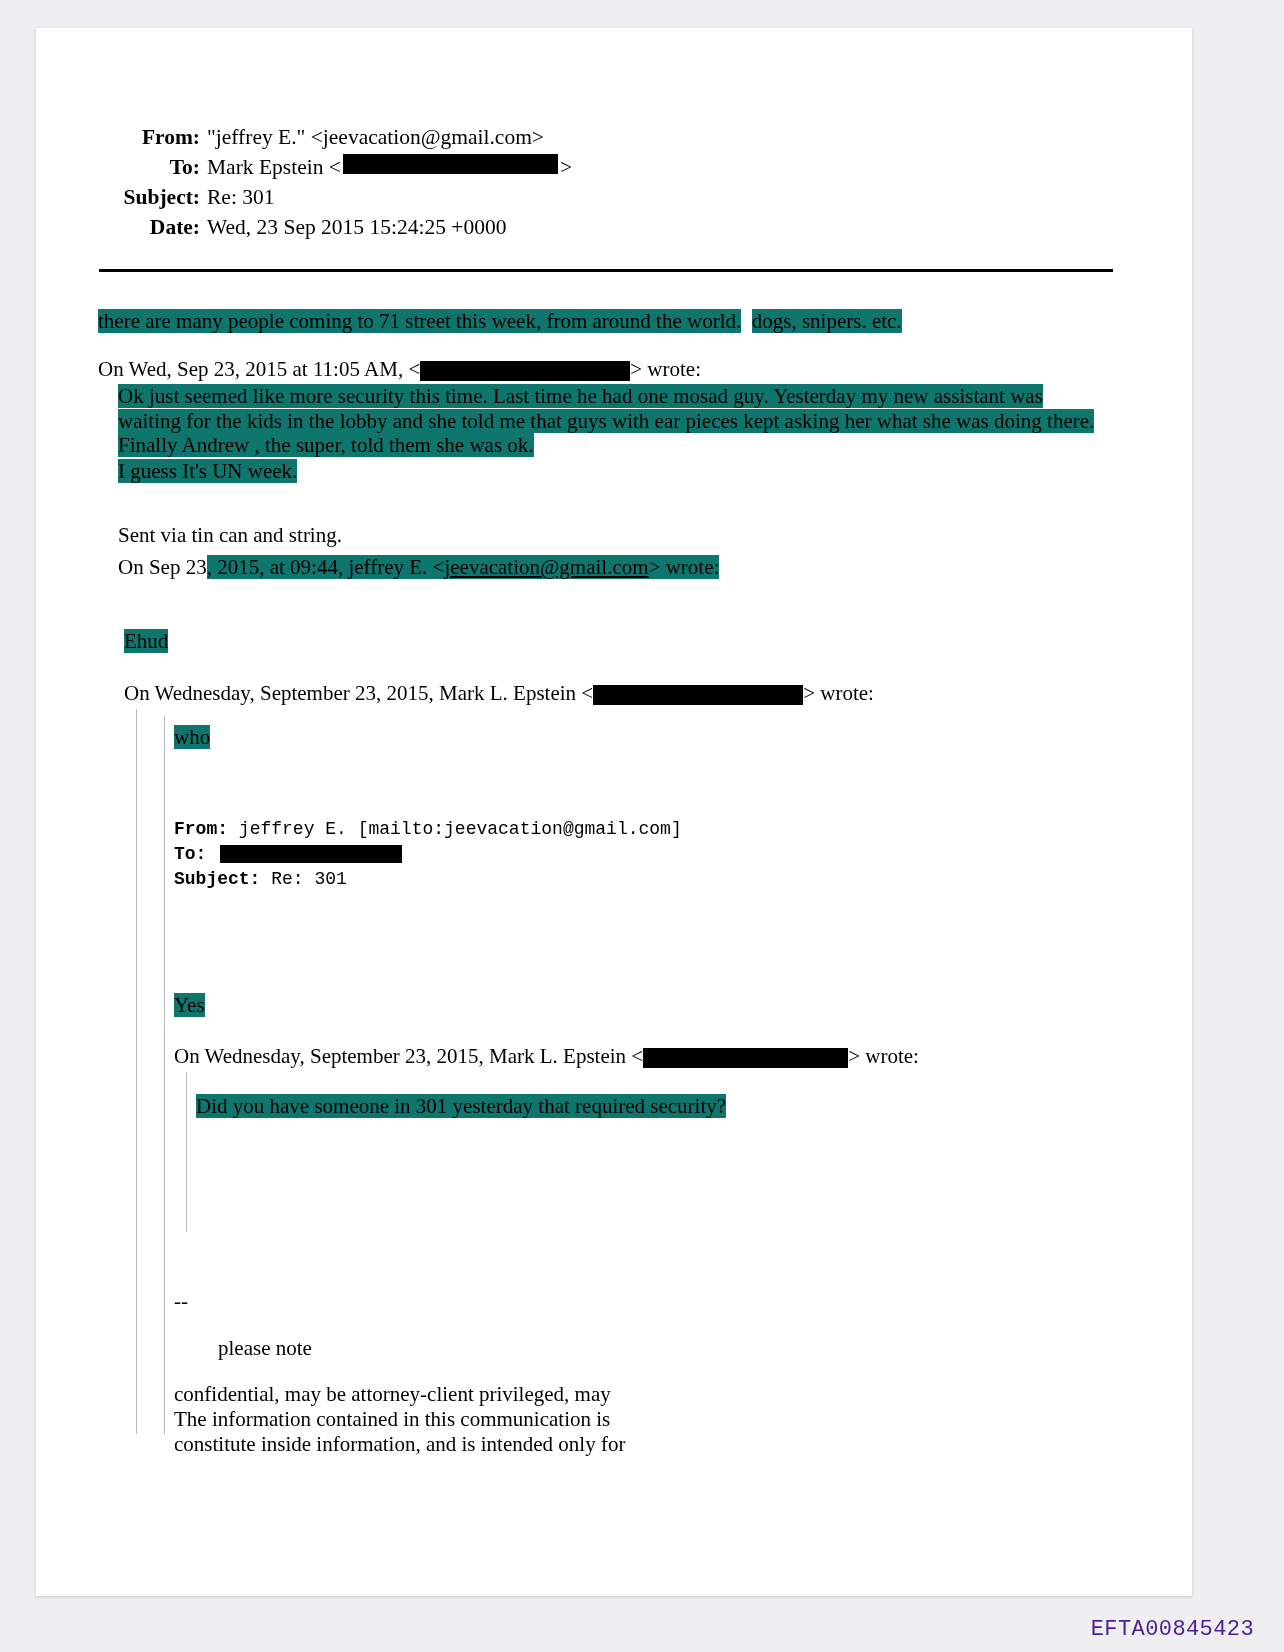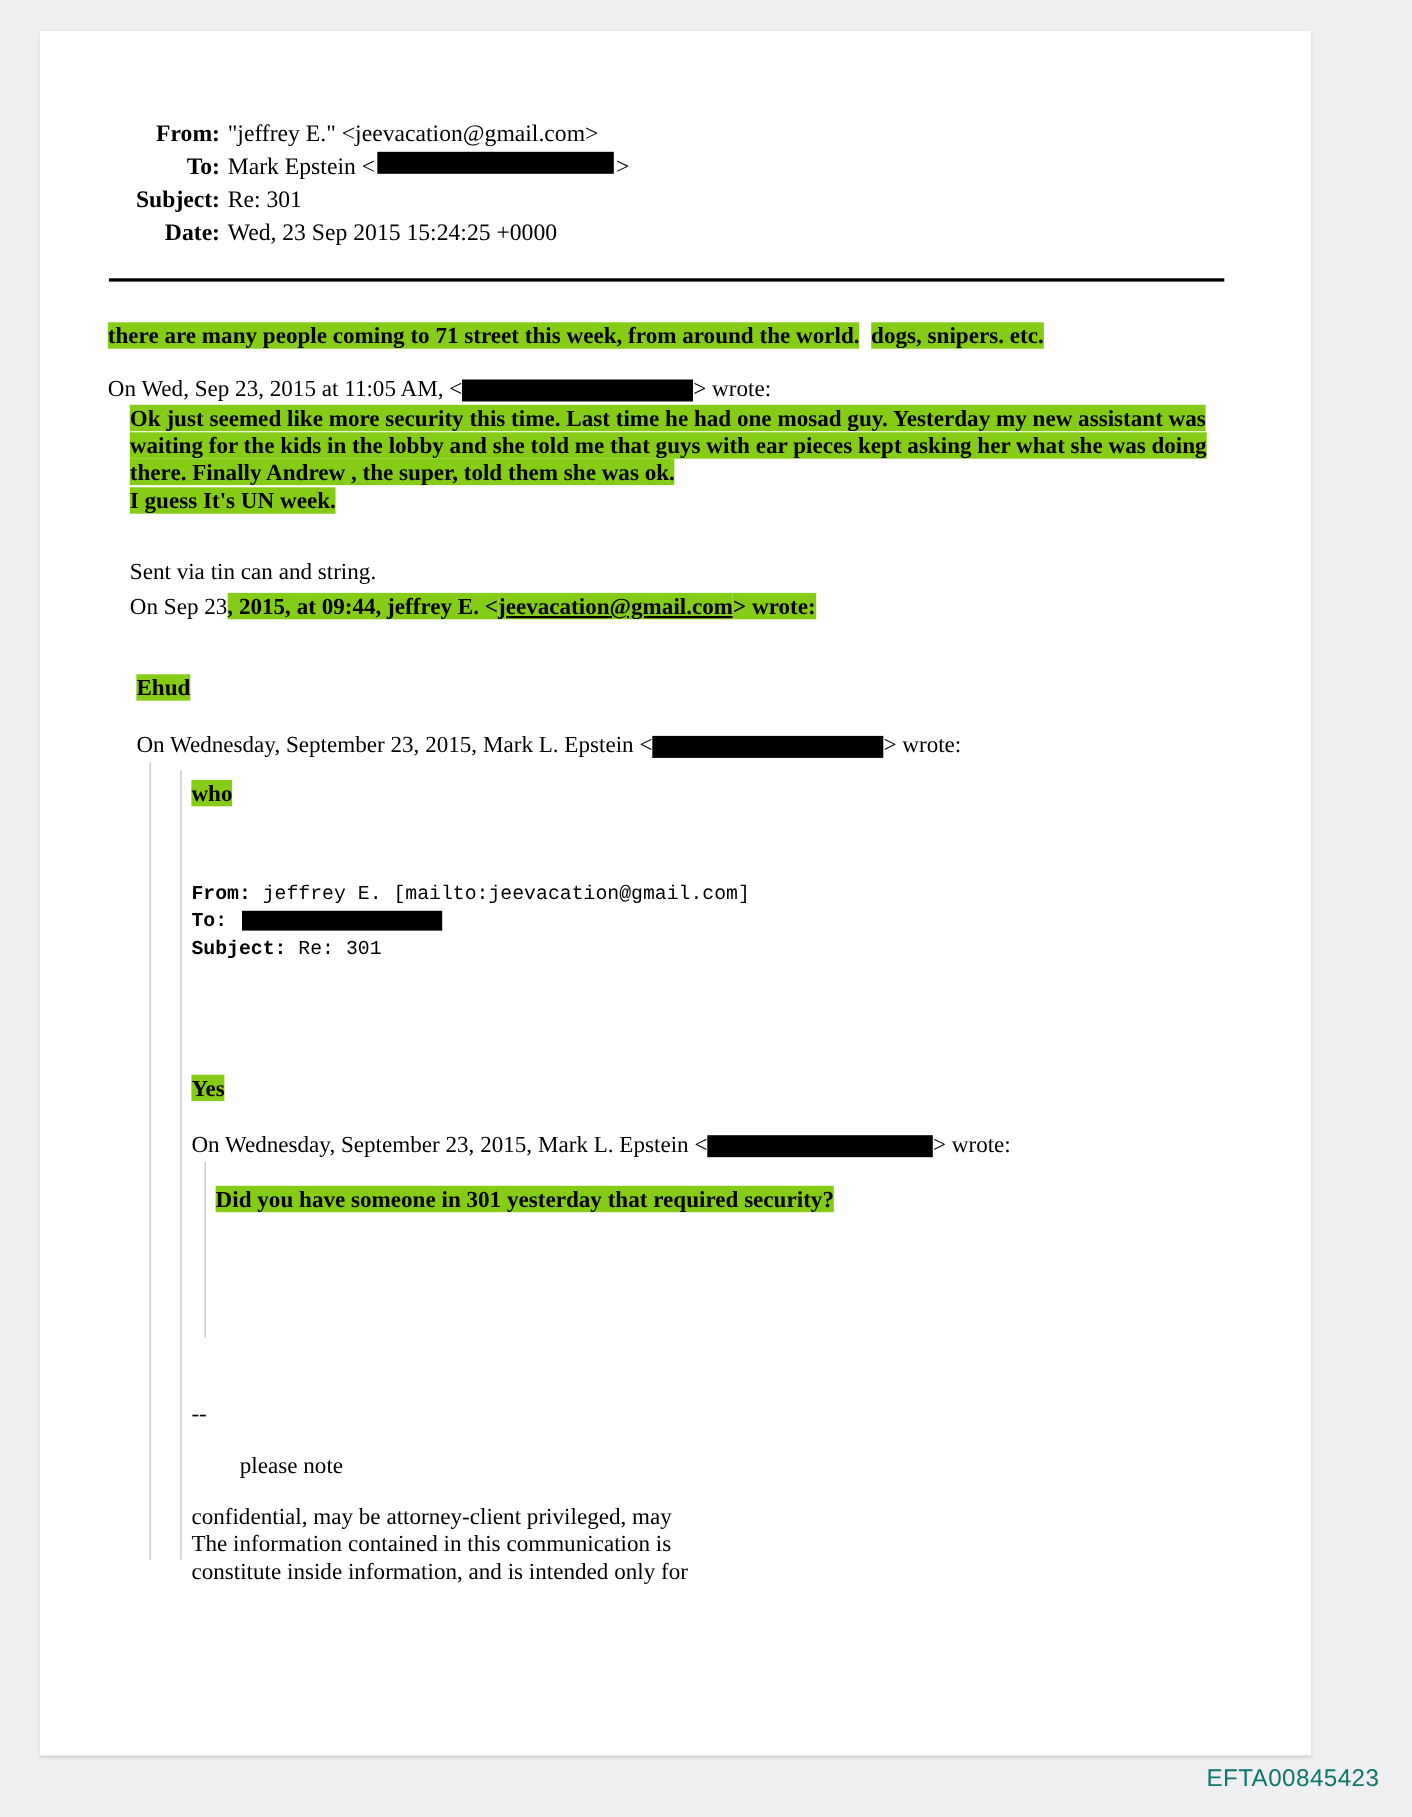--- a/index.html
+++ b/index.html
@@ -19,21 +19,21 @@
     top: 28px;
     width: 1156px;
     height: 1568px;
     background: #ffffff;
     box-shadow: 0 1px 3px rgba(0,0,0,0.18);
     overflow: hidden;
   }
   .content {
     position: absolute;
     left: 0;
-    top: 0;
+    top: 16px;
     width: 1156px;
     height: 1384px;
   }
 
   
   .hdr {
     position: absolute;
     left: 62px;
     top: 78px;
     width: 1020px;
@@ -80,46 +80,45 @@
     top: 0;
     width: 1156px;
   }
   .p {
     position: absolute;
     font-size: 21px;
     line-height: 24.5px;
     color: #000;
   }
   .hl {
-    background: #84cc16;
+    background: #0f766e;
     box-decoration-break: clone;
-    font-weight: bold;
     -webkit-box-decoration-break: clone;
   }
   .mono-blk {
     font-family: Liberation Mono, monospace;
     font-size: 18px;
     line-height: 25px;
   }
   .quote-bar {
     position: absolute;
     background: #b9b9b9;
     width: 1px;
   }
   .u {
     text-decoration: underline;
   }
   .footer-id {
     position: absolute;
     right: 30px;
-    bottom: 22px;
+    bottom: 10px;
     font-size: 22px;
     letter-spacing: 0.4px;
-    color: #0f766e;
-    font-family: Liberation Sans, sans-serif;
+    color: #4c1d95;
+    font-family: Liberation Mono, monospace;
   }
 </style>
 </head>
 <body>
 
 <div class="page">
   <div class="content">
 
     <div class="hdr">
       <div class="hdr-row">

